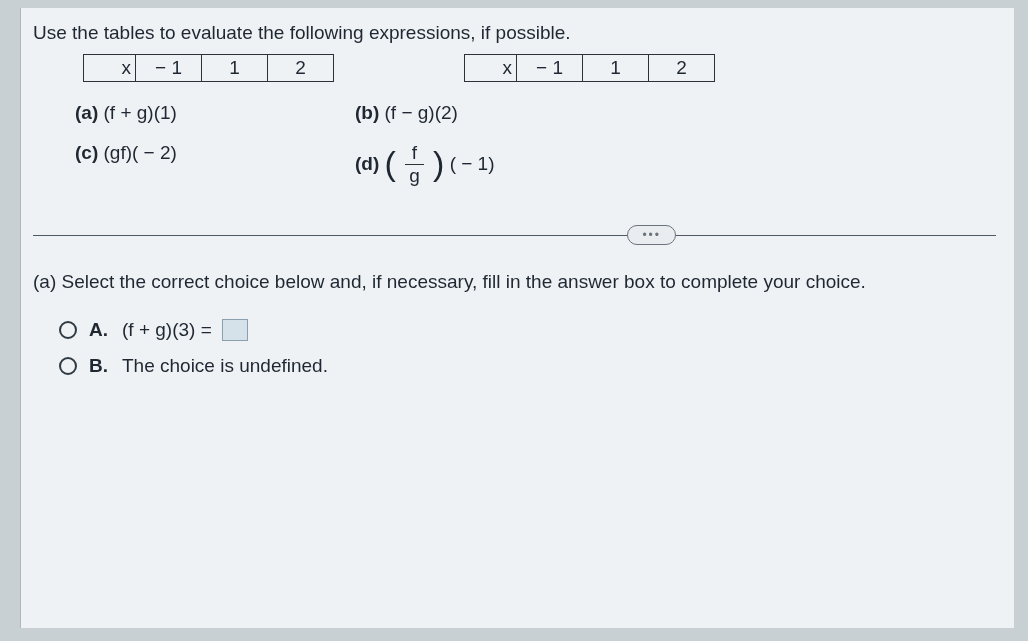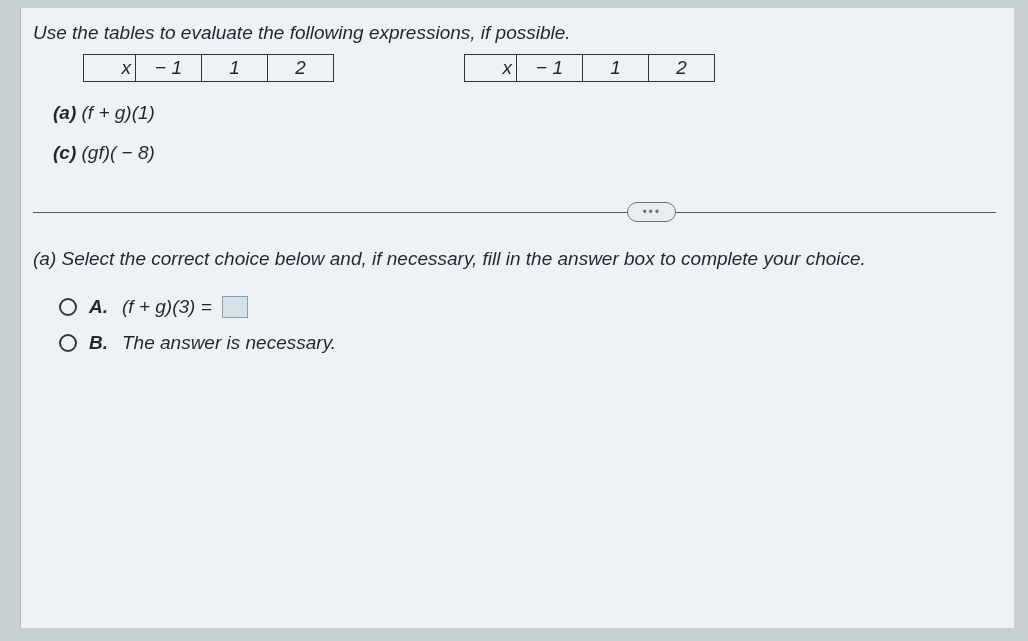--- a/index.html
+++ b/index.html
@@ -1,15 +1,15 @@
 <!DOCTYPE html>
 <html><head>
 <meta charset="utf-8">
 <style>
-  * { box-sizing: border-box; font-style: italic; }
+  * { box-sizing: border-box; }
   body {
     margin: 0;
     padding: 0;
     font-family: Arial, Helvetica, sans-serif;
     background: #c8d0d4;
     width: 1028px;
     height: 641px;
     overflow: hidden;
   }
   .page {
@@ -36,21 +36,21 @@
     padding: 2px 0;
     text-align: center;
     min-width: 66px;
     font-weight: normal;
     font-size: 19px;
   }
   table.ftab td.lbl { min-width: 52px; text-align: right; padding-right: 4px; }
   .parts-row {
     display: flex;
     gap: 120px;
-    margin-left: 20px;
+    margin-left: 42px;
     margin-bottom: 6px;
   }
   .parts-row .col { min-width: 160px; }
   .part { margin: 6px 0 18px 0; }
   .frac {
     display:inline-block; vertical-align: middle; text-align:center;
     margin: 0 4px;
   }
   .frac .num { display:block; border-bottom: 1.5px solid #2c3338; padding: 0 4px;}
   .frac .den { display:block; padding: 0 4px;}
@@ -134,21 +134,37 @@
   </div>
 
   <div class="parts-row">
     <div class="col">
       <div class="part">
         <b>(a)</b>
         <span>(f + g)(1)</span>
       </div>
       <div class="part">
         <b>(c)</b>
-        <span>(gf)( − 8)</span>
+        <span>(gf)( − 2)</span>
+      </div>
+    </div>
+    <div class="col">
+      <div class="part">
+        <b>(b)</b>
+        <span>(f − g)(2)</span>
+      </div>
+      <div class="part">
+        <b>(d)</b>
+        <span class="paren-big">(</span>
+        <span class="frac">
+          <span class="num">f</span>
+          <span class="den">g</span>
+        </span>
+        <span class="paren-big">)</span>
+        <span>( − 1)</span>
       </div>
     </div>
   </div>
 
   <div class="divider-row">
     <div class="hline"></div>
     <div class="pill">•••</div>
   </div>
 
   <div class="q-text">(a) Select the correct choice below and, if necessary, fill in the answer box to complete your choice.</div>
@@ -156,16 +172,16 @@
   <div class="choice-row">
     <span class="radio"></span>
     <span class="opt-letter">A.</span>
     <span>(f + g)(3) =</span>
     <span class="ansbox"></span>
   </div>
 
   <div class="choice-row">
     <span class="radio"></span>
     <span class="opt-letter">B.</span>
-    <span>The answer is necessary.</span>
+    <span>The choice is undefined.</span>
   </div>
 
 </div>
 
 </body></html>

